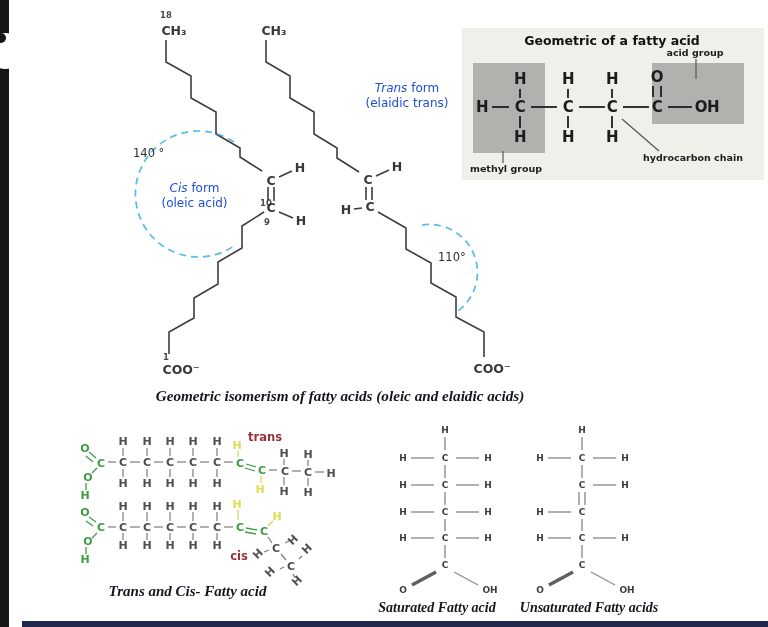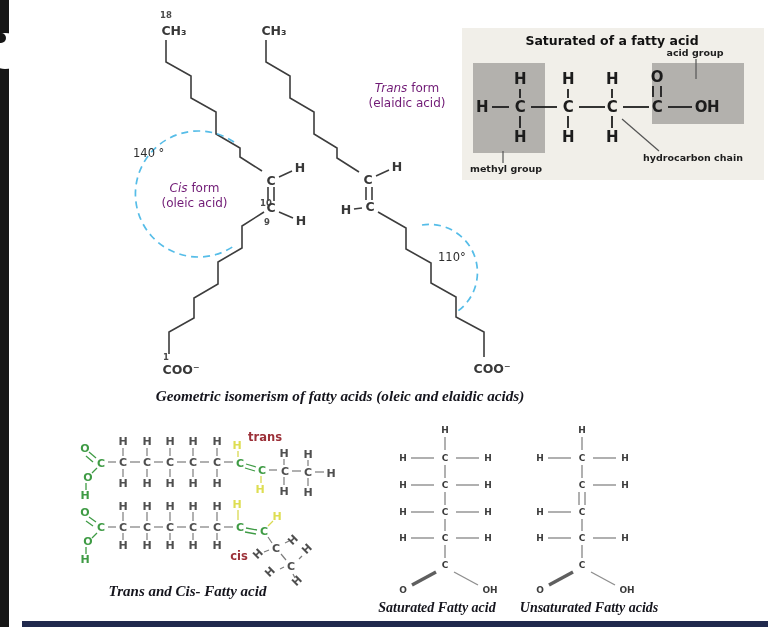--- a/index.html
+++ b/index.html
@@ -10,21 +10,21 @@
        font-family:"DejaVu Sans",sans-serif;}
   .a {font-size:12.5px;font-weight:600;color:#383838;}
   .n {font-size:8.5px;font-weight:600;color:#4a4a4a;}
   .pf{font-size:15px;font-weight:800;color:#1c1c1c;letter-spacing:-0.5px;}
   .g {font-size:11px;font-weight:700;color:#3f9b45;}
   .y {font-size:11px;font-weight:700;color:#dede52;}
   .c2{font-size:11px;font-weight:700;color:#4f4f4f;}
   .c3{font-size:9px;font-weight:700;color:#3c3c3c;}
   .cap{position:absolute;font-family:"Liberation Serif",serif;font-style:italic;font-weight:700;
        color:#15151d;text-align:center;line-height:1.15;}
-  .form{position:absolute;font-size:12px;color:#701a75;text-align:center;line-height:1.25;}
+  .form{position:absolute;font-size:12px;color:#1d4ed8;text-align:center;line-height:1.25;}
   .form .it{font-style:italic;}
   .ang{position:absolute;font-size:11.5px;color:#2e2e2e;}
   .pl{position:absolute;font-size:9.5px;font-weight:700;color:#1d1d1d;text-align:center;}
   .pt{position:absolute;font-size:12.5px;font-weight:700;color:#111;text-align:center;}
   .tag{position:absolute;font-size:11.5px;font-weight:700;color:#9c3038;text-align:center;}
   .leftbar{position:absolute;left:0;top:0;width:9px;height:627px;background:#161616;}
   .notch{position:absolute;left:-13px;top:33px;width:36px;height:36px;border-radius:50%;background:#ffffff;}
   .notch-dot{position:absolute;left:-4px;top:33px;width:10px;height:10px;border-radius:50%;background:#161616;}
   .bottombar{position:absolute;left:22px;right:0;bottom:0;height:6px;background:#20294d;}
 </style>
@@ -313,24 +313,24 @@
 
   <span class="ang" style="left:133px;top:146px">140 °</span>
   <span class="ang" style="left:438px;top:250px">110°</span>
 
   <div class="form" style="left:147px;top:181px;width:95px">
     <div><span class="it">Cis</span><span> form</span></div>
     <div>(oleic acid)</div>
   </div>
   <div class="form" style="left:352px;top:81px;width:110px">
     <div><span class="it">Trans</span><span> form</span></div>
-    <div>(elaidic acid)</div>
+    <div>(elaidic trans)</div>
   </div>
 
-  <span class="pt" style="left:464px;top:33px;width:296px">Saturated of a fatty acid</span>
+  <span class="pt" style="left:464px;top:33px;width:296px">Geometric of a fatty acid</span>
   <span class="pl" style="left:645px;top:47px;width:100px">acid group</span>
   <span class="pl" style="left:458px;top:163px;width:96px">methyl group</span>
   <span class="pl" style="left:628px;top:152px;width:130px">hydrocarbon chain</span>
 
   <span class="tag" style="left:240px;top:430px;width:50px">trans</span>
   <span class="tag" style="left:215px;top:549px;width:48px">cis</span>
 
   <span class="cap" style="left:90px;top:387px;width:500px;font-size:15.2px">Geometric isomerism of fatty acids (oleic and elaidic acids)</span>
   <span class="cap" style="left:55px;top:583px;width:265px;font-size:15px">Trans and Cis- Fatty acid</span>
   <span class="cap" style="left:366px;top:600px;width:142px;font-size:14px">Saturated Fatty acid</span>

